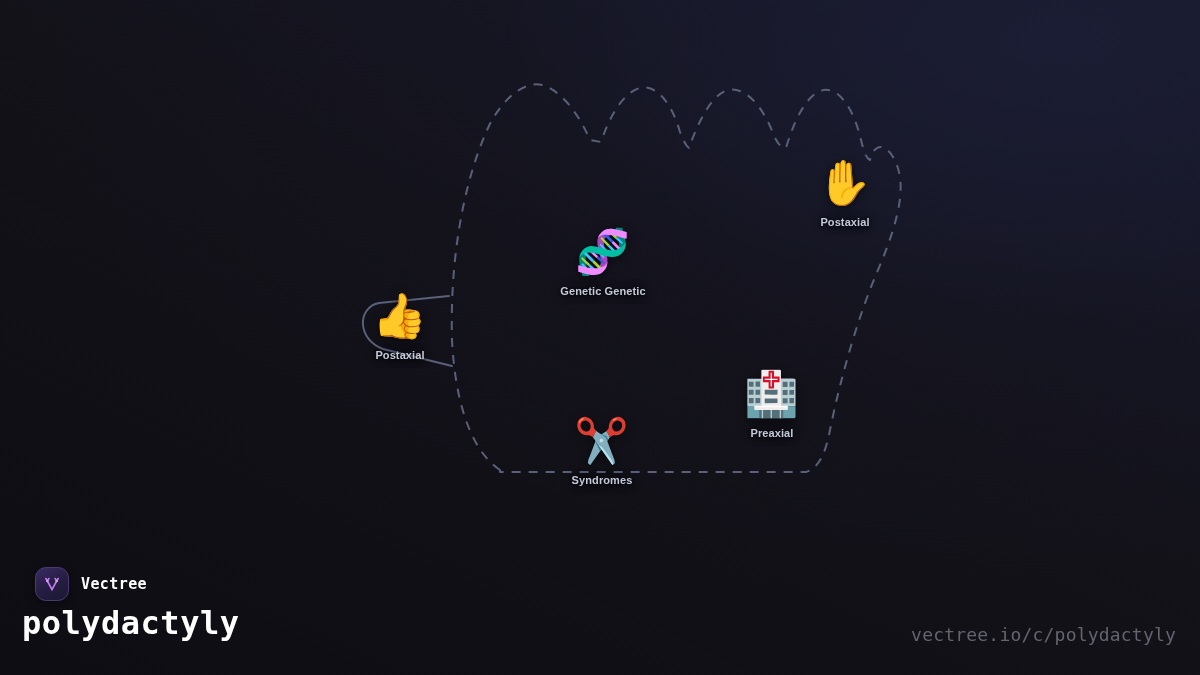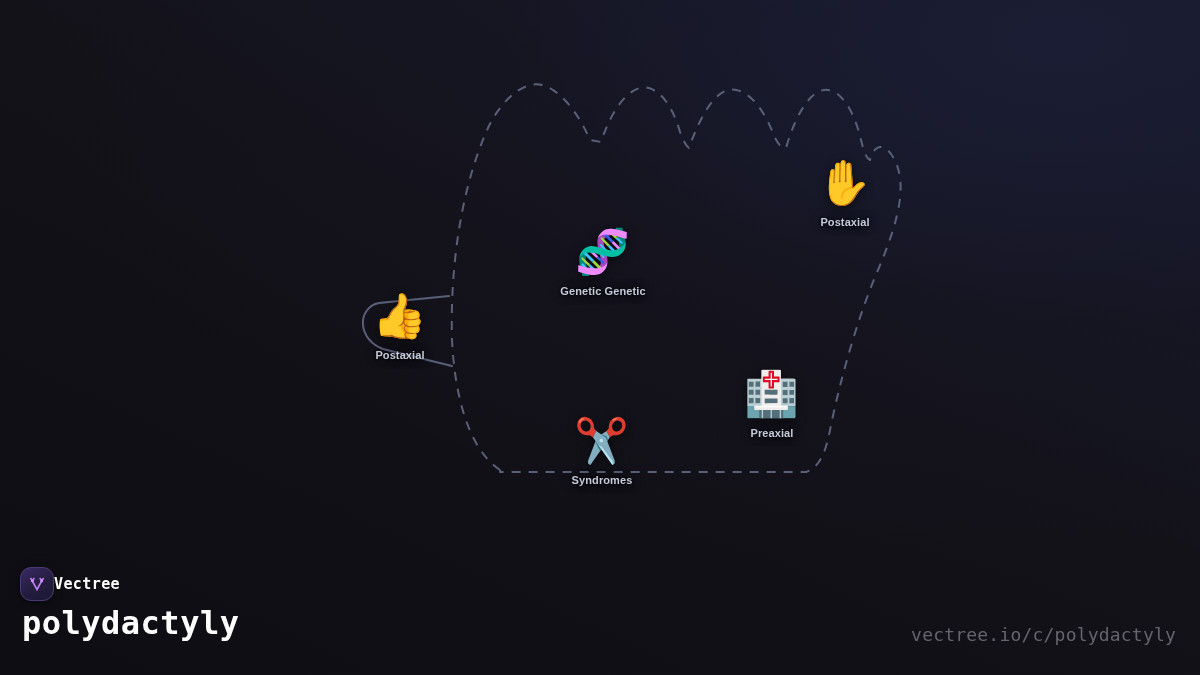--- a/index.html
+++ b/index.html
@@ -72,24 +72,25 @@
   }
 
   
   #footer {
     position: absolute;
     left: 0; right: 0; bottom: 0;
     height: 120px;
   }
   #brand-row {
     position: absolute;
-    left: 20px;
+    left: 35px;
     top: 12px;
     display: flex;
     align-items: center;
+    gap: 12px;
   }
   #brand-logo {
     width: 34px;
     height: 34px;
     border-radius: 11px;
     background: linear-gradient(150deg, #3a2a63 0%, #241d40 55%, #1c1733 100%);
     border: 1px solid #4a3a78;
     display: flex;
     align-items: center;
     justify-content: center;

